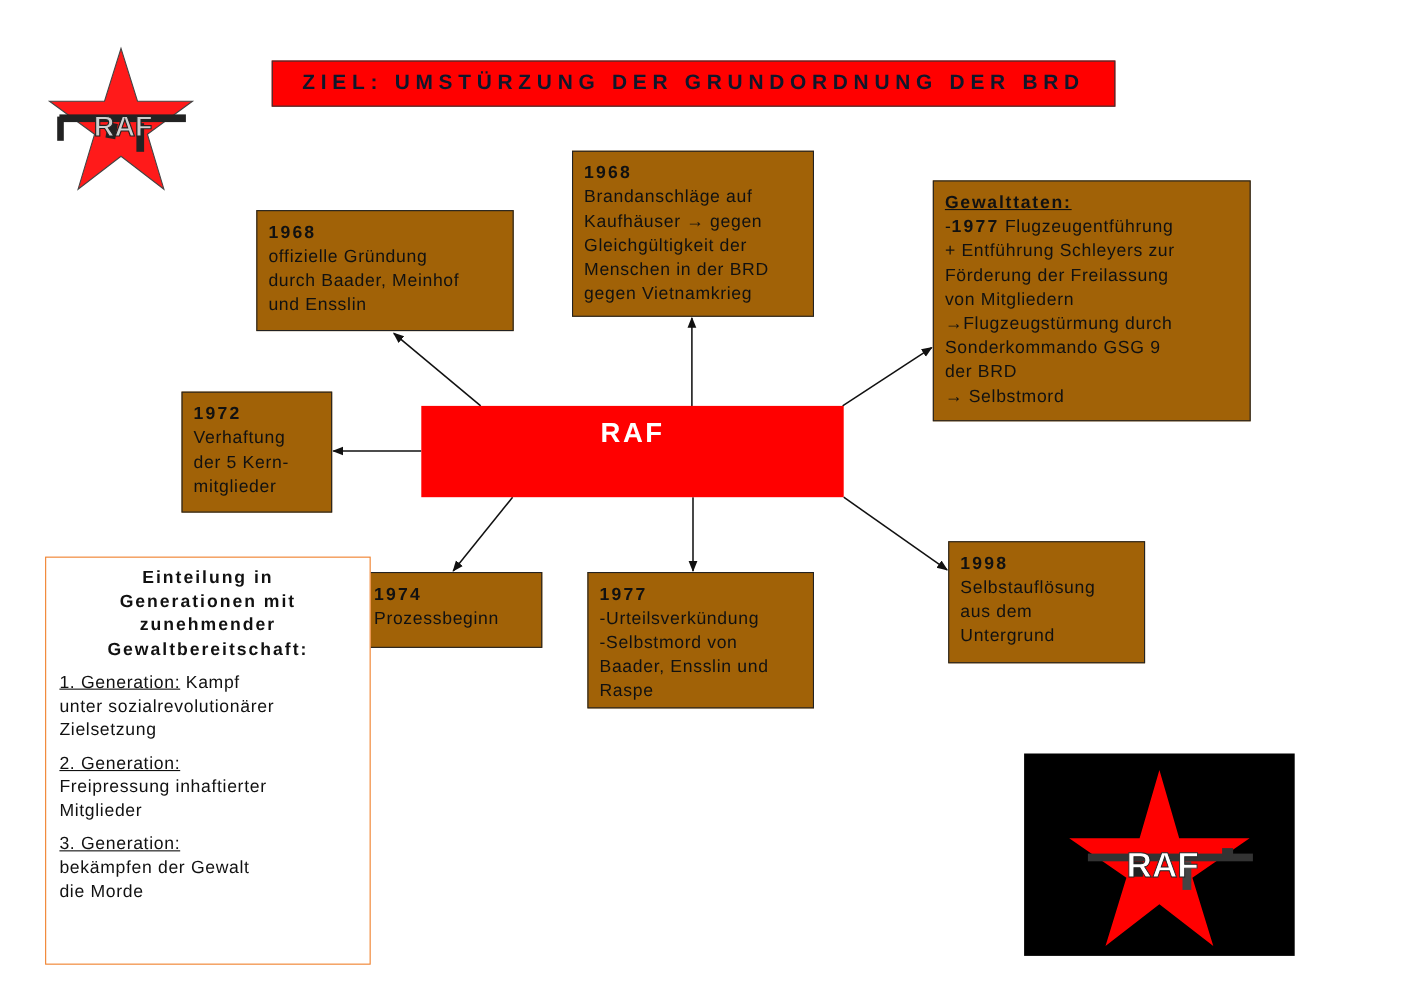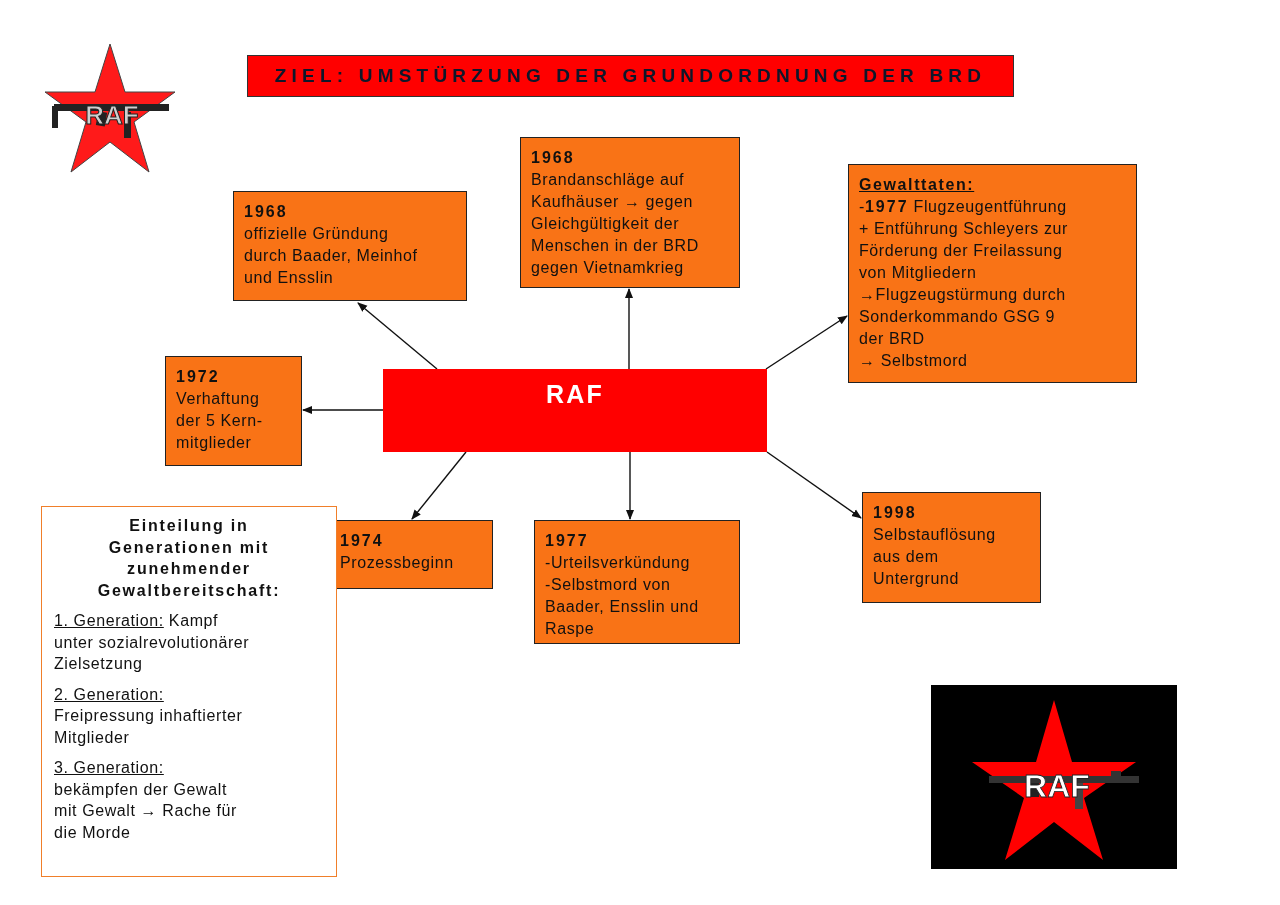--- a/index.html
+++ b/index.html
@@ -1,19 +1,19 @@
 <!DOCTYPE html>
 <html><head>
 <meta charset="utf-8">
 <style>
   html, body { margin:0; padding:0; }
   body { width:1280px; height:905px; position:relative; background:#ffffff; overflow:hidden;
          font-family:"Liberation Sans", sans-serif; color:#111; }
   .abs { position:absolute; box-sizing:border-box; }
-  .box { position:absolute; box-sizing:border-box; border:1.5px solid #222; background:#f97316;
+  .box { position:absolute; box-sizing:border-box; border:1.5px solid #222; background:#a16207;
          font-size:16px; line-height:22px; letter-spacing:0.6px; padding:9px 10px 0 10px; }
   .yr { font-weight:bold; letter-spacing:2px; display:block; }
   .line { display:block; white-space:nowrap; }
   .title-bar { left:247px; top:55px; width:767px; height:42px; background:#ff0000; border:1.5px solid #333;
                font-weight:bold; font-size:19px; letter-spacing:5.2px; text-align:center; line-height:40px; color:#0f172a; }
   .center { left:383px; top:369px; width:384px; height:83px; background:#ff0000; color:#fff; text-align:center;
             font-weight:bold; font-size:25px; letter-spacing:2.2px; line-height:32px; padding-top:9px; }
   .gen { left:41px; top:506px; width:296px; height:371px; border:1.5px solid #f07f2a; background:#fff;
          font-size:16px; line-height:21.5px; letter-spacing:0.6px; padding:8px 12px; }
   .gen-head { font-weight:bold; text-align:center; letter-spacing:1.8px; margin-bottom:9px; }
@@ -126,21 +126,20 @@
     <div>Zielsetzung</div>
   </div>
   <div class="gen-sec">
     <div class="u" style="display:inline-block;">2. Generation:</div>
     <div>Freipressung inhaftierter</div>
     <div>Mitglieder</div>
   </div>
   <div class="gen-sec">
     <div class="u" style="display:inline-block;">3. Generation:</div>
     <div>bekämpfen der Gewalt</div>
-    <div>mit Gewalt → Rache für</div>
     <div>die Morde</div>
   </div>
 </div>
 
 <div class="abs" style="left:931px;top:685px;width:246px;height:184px;background:#000;">
   <svg width="246" height="184" viewBox="0 0 246 184">
     <polygon points="123,15 141,77 205,77 153,113 172,175 123,137 74,175 93,113 41,77 105,77" fill="#ff0000"></polygon>
     <rect x="58" y="91" width="150" height="7" fill="#333"></rect>
     <rect x="180" y="86" width="10" height="8" fill="#333"></rect>
     <rect x="98" y="98" width="10" height="14" fill="#222"></rect>

